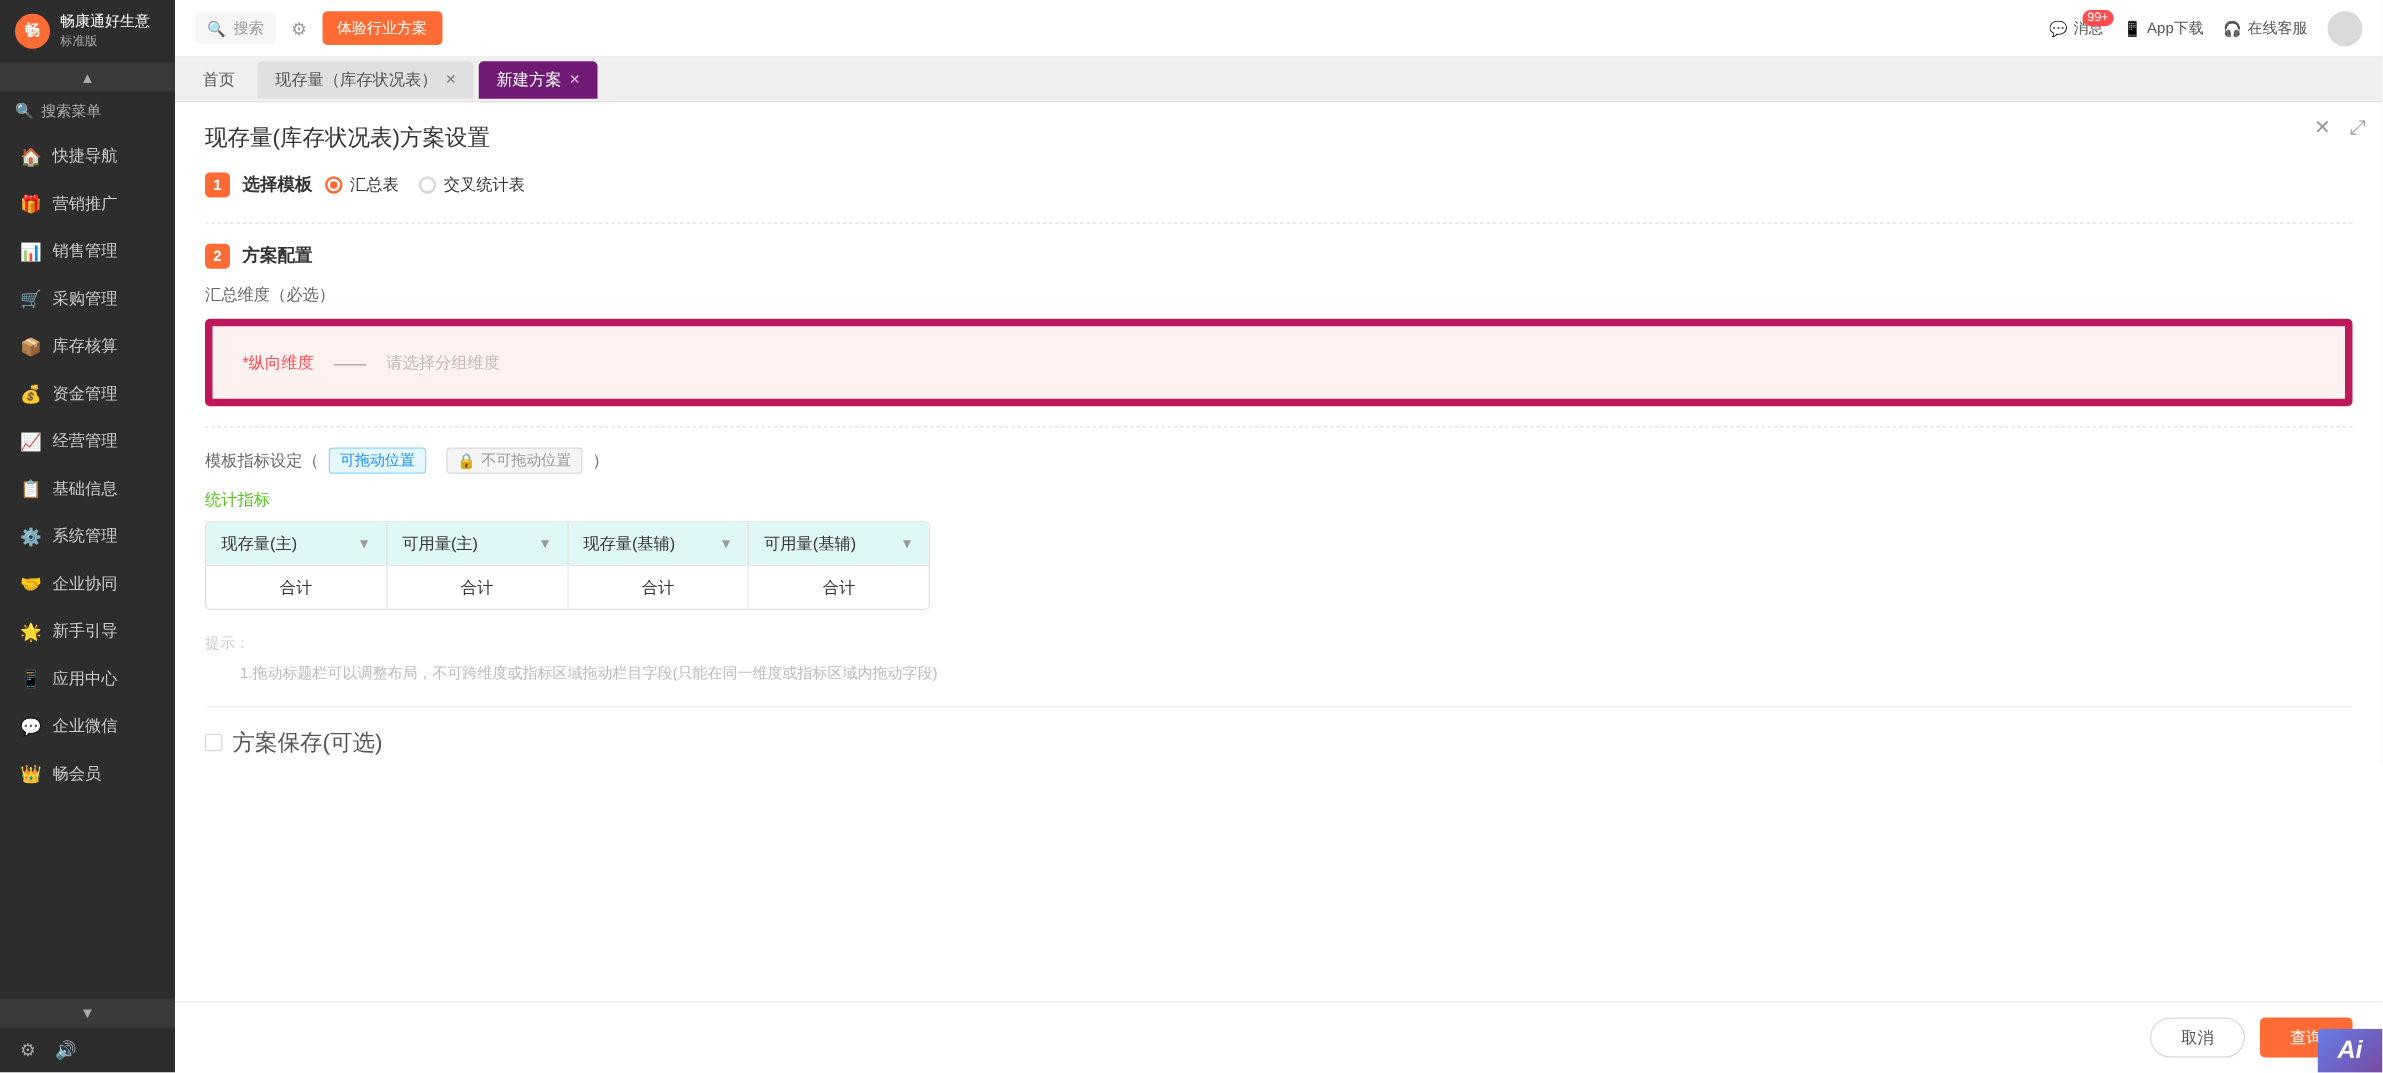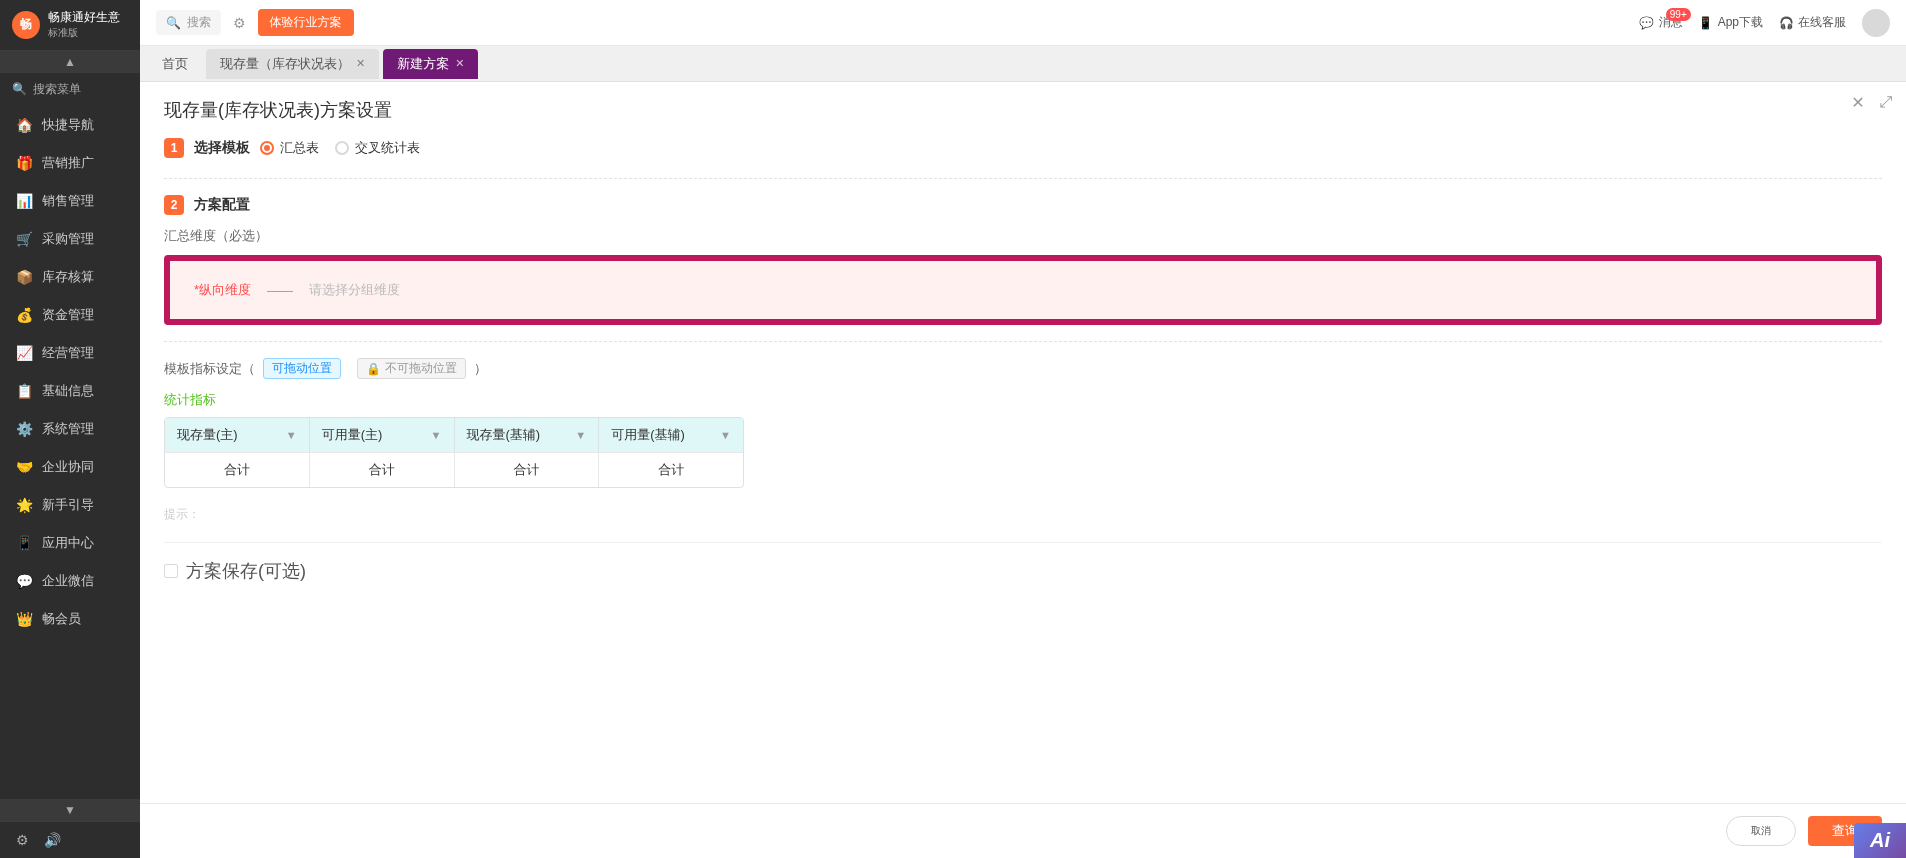--- a/index.html
+++ b/index.html
@@ -363,21 +363,21 @@
       justify-content: flex-end;
       width: calc(100% - 140px);
     }
     .btn-cancel {
       padding: 6px 24px;
       border: 1px solid #d9d9d9;
       background: #fff;
       color: #555;
       border-radius: 16px;
       cursor: pointer;
-      font-size: 10px;
+      font-size: 13px;
     }
     .btn-query {
       padding: 6px 24px;
       background: #ff6b35;
       border: none;
       color: white;
       border-radius: 4px;
       cursor: pointer;
       font-size: 13px;
     }
@@ -635,20 +635,21 @@
           <div class="indicator-table-row">
             <div class="indicator-cell">合计</div>
             <div class="indicator-cell">合计</div>
             <div class="indicator-cell">合计</div>
             <div class="indicator-cell">合计</div>
           </div>
         </div>
 
         <div class="tips-section">
           <div style="color:#ccc; margin-bottom:2px;">提示：</div>
+          <div style="padding-left:28px;">1.拖动标题栏可以调整布局，不可跨维度或指标区域拖动栏目字段(只能在同一维度或指标区域内拖动字段)</div>
         </div>
 
         <div class="save-option">
           <div class="save-checkbox"></div>
           <span>方案保存(可选)</span>
         </div>
       </div>
 
       <div style="height:60px;"></div>
     </div>

